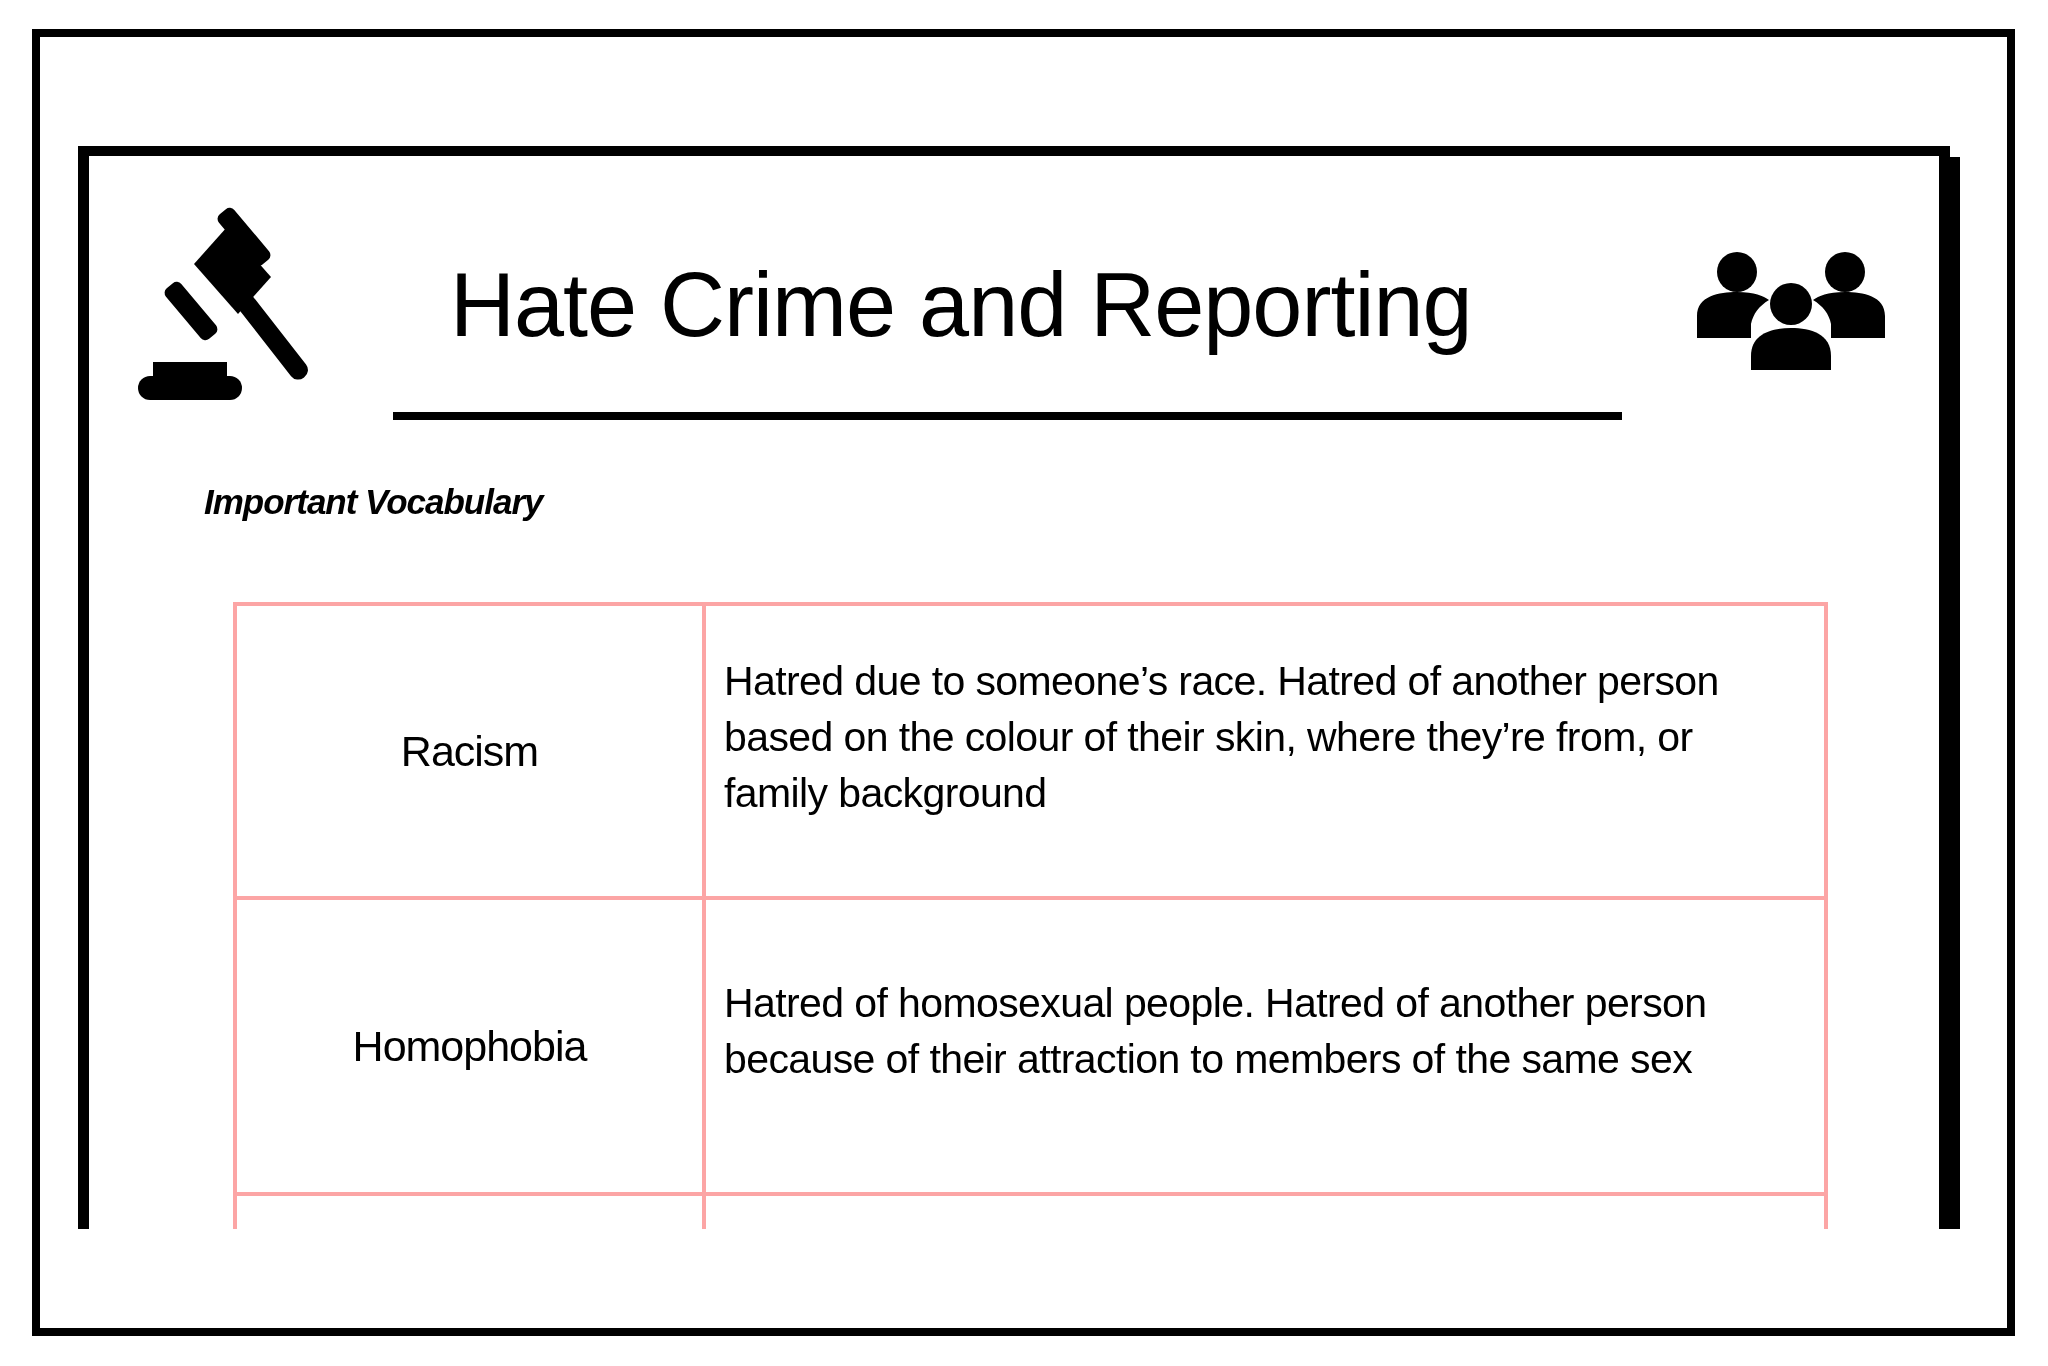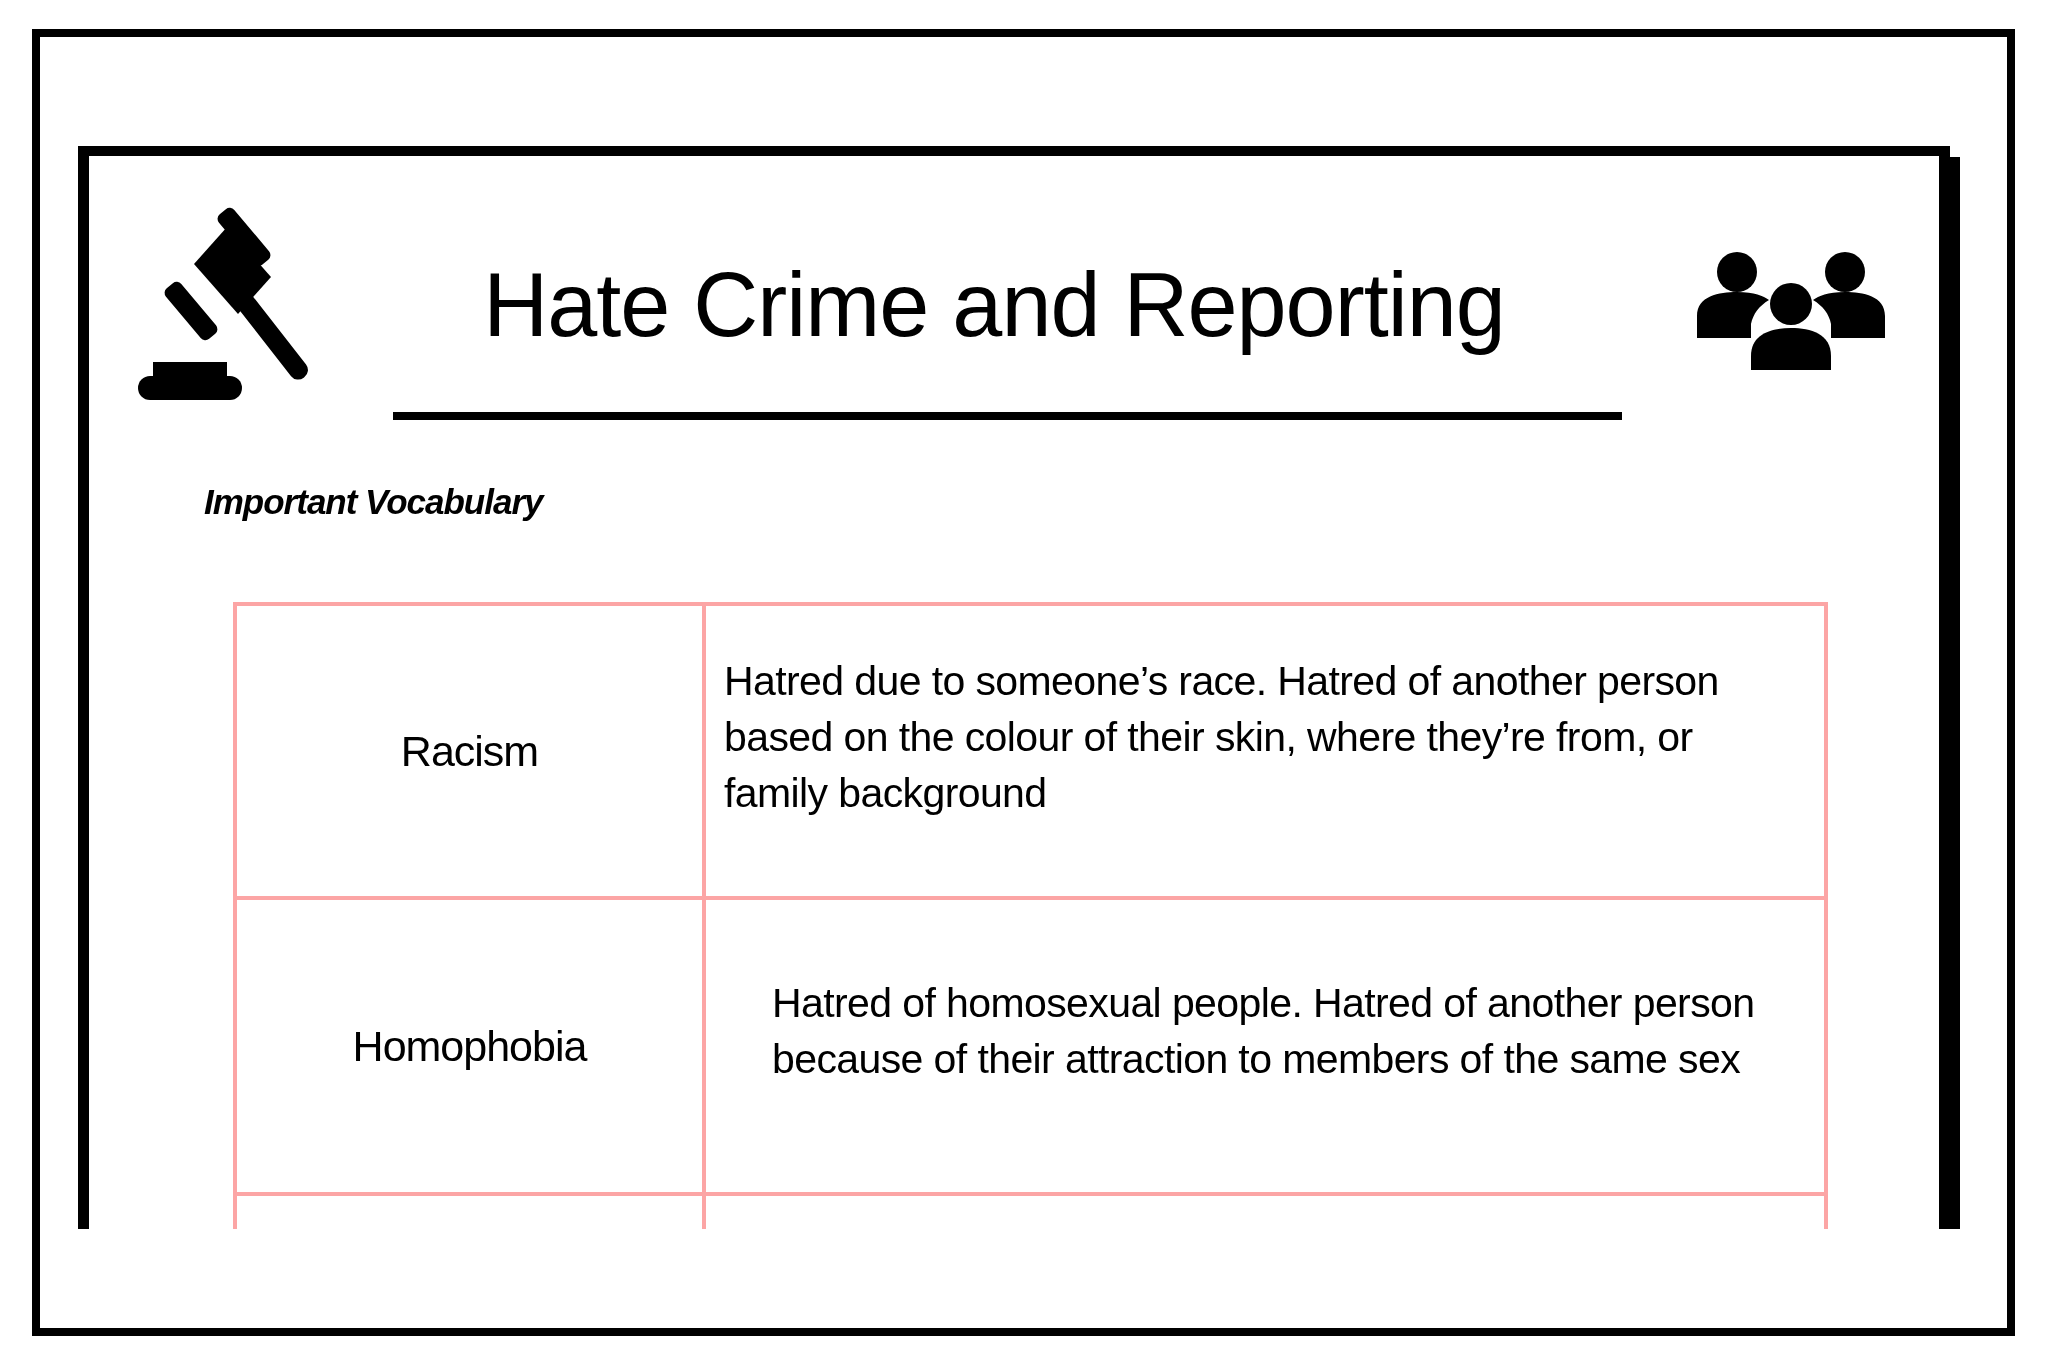--- a/index.html
+++ b/index.html
@@ -26,21 +26,21 @@
       box-sizing: border-box;
     }
     .inner-shadow {
       position: absolute; left: 1872px; top: 11px;
       width: 10px; height: 1300px; background: #000;
     }
     .gavel-icon { position: absolute; left: 60px; top: 44px; width: 212px; height: 210px; }
     .people-icon { position: absolute; left: 1619px; top: 106px; width: 188px; height: 118px; }
     .title {
       position: absolute; left: 372px; top: 104px;
-      width: 1088px; text-align: center;
+      width: 1088px; text-align: left;
       font-size: 90px; line-height: 110px; font-weight: 400;
       letter-spacing: -1px; white-space: nowrap;
     }
     .title-rule {
       position: absolute; left: 315px; top: 266px;
       width: 1229px; height: 8px; background: #000;
     }
     .section-heading {
       position: absolute; left: 126px; top: 328px;
       font-size: 35px; line-height: 56px; font-weight: 700;
@@ -62,21 +62,21 @@
       font-size: 43px; font-weight: 400; letter-spacing: -1px;
     }
     .vocab-table td.definition {
       padding: 0 18px 0 18px;
       font-size: 41px; line-height: 56px; letter-spacing: -0.6px;
     }
     .vocab-table tr.row-1 td { height: 290px; }
     .vocab-table tr.row-2 td { height: 292px; }
     .vocab-table tr.row-3 td { height: 200px; }
     .def-text { display: block; margin-top: -28px; }
-    .def-text.row2 { margin-top: -30px; margin-left: 48px; }
+    .def-text.row2 { margin-top: -30px; }
   </style>
 </head>
 <body>
 
 <div class="outer-frame"></div>
 
 <div class="inner-clip">
   <div class="inner-box"></div>
   <div class="inner-shadow"></div>
 

